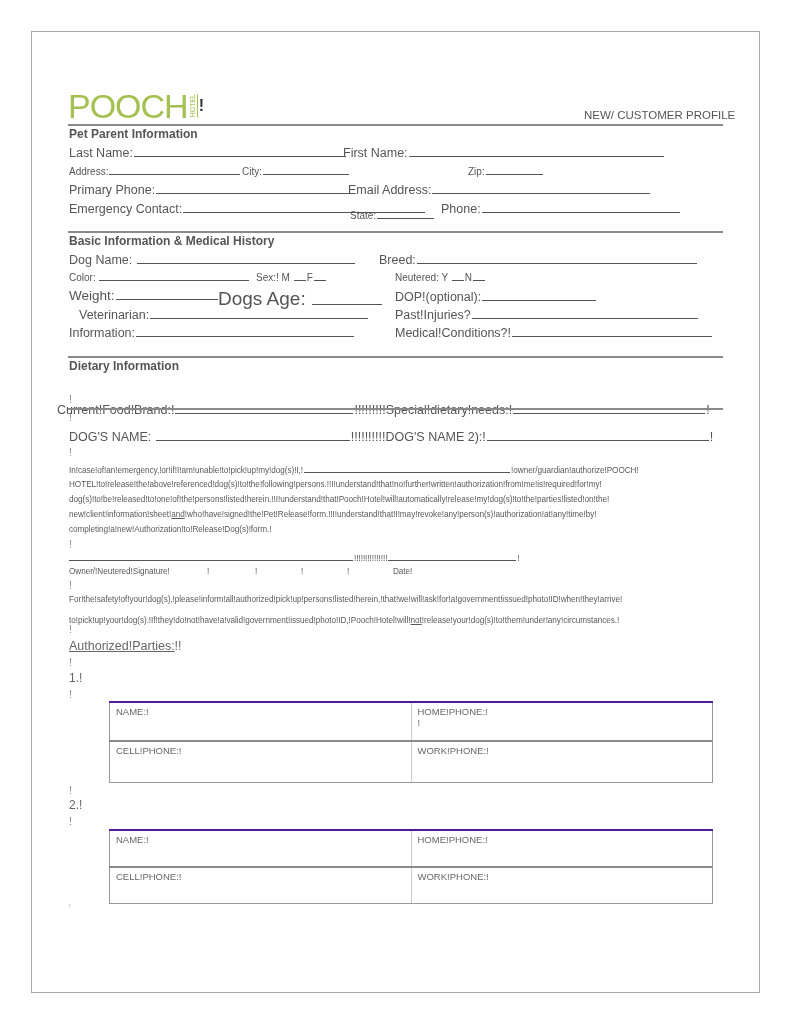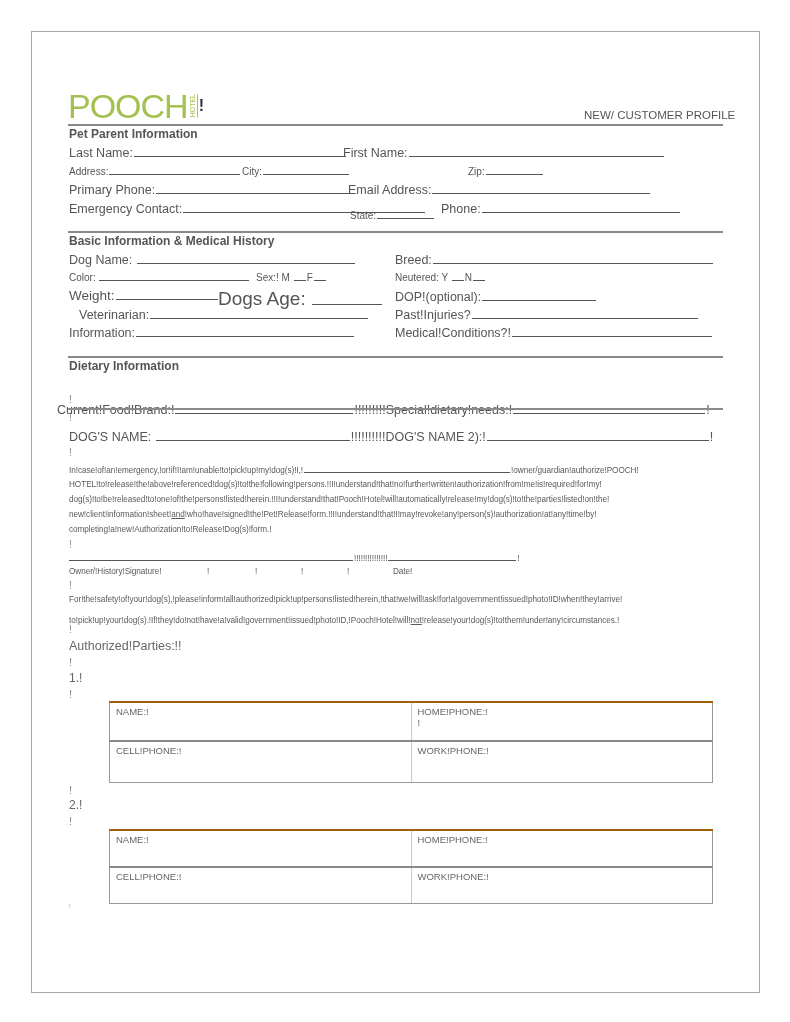--- a/index.html
+++ b/index.html
@@ -13,24 +13,24 @@
                   letter-spacing:0; vertical-align:top; margin-top:6px; margin-left:1px; line-height:8px; border-left:1px solid #a3c050; }
     .logo-bang { font-size:16px; color:#333; font-weight:bold; vertical-align:bottom; margin-left:1px; }
     .profile-title { left:584px; top:109px; font-size:11.5px; color:#555; }
     .rule { position:absolute; left:68px; width:655px; height:2px; background:#8a8a8a; }
     .sec-title { font-size:12px; font-weight:bold; color:#555; }
     .f13 { font-size:12.5px; }
     .f11 { font-size:10px; }
     .u { display:inline-block; border-bottom:1px solid #555; height:11px; vertical-align:baseline; margin:0 1px; }
     .para { left:69px; font-size:8.2px; color:#5a5a5a; letter-spacing:-0.05px; }
     .link-ul { text-decoration:underline;text-align:right; }
-    .auth-title { left:69px; top:639px; font-size:12.5px; color:#666; }
+    .auth-title { left:69px; top:639px; font-size:12.5px; color:#666; text-decoration:underline; }
     table.party { position:absolute; left:109px; width:604px; border-collapse:collapse; }
     table.party td { border:1px solid #c8c8c8; vertical-align:top; font-size:9.5px; color:#666; padding:3px 6px; width:50%; }
-    table.party tr:first-child td { border-top:2px solid #a16207; }
+    table.party tr:first-child td { border-top:2px solid #4c1d95; }
     table.party tr:nth-child(2) td { border-top:2px solid #8a8a8a; }
     .left-col { border-left:1px solid #999 !important; }
     .right-col { border-right:1px solid #999 !important; }
     .bang { font-size:10px; color:#888; }
   </style>
 </head>
 <body>
 
 <div class="page"></div>
 
@@ -74,21 +74,21 @@
   <span>Phone:</span><span class="u" style="width:198px;"></span>
 </div>
 
 <div class="rule" style="top:231px;"></div>
 
 <div class="abs sec-title" style="left:69px; top:234px;">Basic Information &amp; Medical History</div>
 
 <div class="abs f13" style="left:69px; top:252px;">
   <span>Dog Name:</span> <span class="u" style="width:218px;"></span>
 </div>
-<div class="abs f13" style="left:395px; top:252px;">
+<div class="abs f13" style="left:379px; top:252px;">
   <span>Breed:</span><span class="u" style="width:280px;"></span>
 </div>
 
 <div class="abs f11" style="left:69px; top:271px;">
   <span>Color:</span> <span class="u" style="width:150px; height:9px;"></span>
 </div>
 <div class="abs f11" style="left:256px; top:271px;">
   <span>Sex:! M</span> <span class="u" style="width:12px; height:9px;"></span><span>F</span><span class="u" style="width:12px; height:9px;"></span>
 </div>
 <div class="abs f11" style="left:395px; top:271px;">
@@ -141,21 +141,21 @@
 <div class="abs para" style="top:495px;">dog(s)!to!be!released!to!one!of!the!persons!listed!herein.!!I!understand!that!Pooch!Hotel!will!automatically!release!my!dog(s)!to!the!parties!listed!on!the!</div>
 <div class="abs para" style="top:510px;">
   <span>new!client!information!sheet!</span><span class="link-ul">and</span><span>!who!have!signed!the!Pet!Release!form.!!I!understand!that!I!may!revoke!any!person(s)!authorization!at!any!time!by!</span>
 </div>
 <div class="abs para" style="top:525px;">completing!a!new!Authorization!to!Release!Dog(s)!form.!</div>
 <div class="abs bang" style="left:69px; top:539px;">!</div>
 
 <div class="abs para" style="top:551px;">
   <span class="u" style="width:284px; height:9px; margin-left:0;"></span><span>!!!!!!!!!!!!!!!</span><span class="u" style="width:128px; height:9px;"></span><span>!</span>
 </div>
-<div class="abs para" style="top:567px;">Owner/!History!Signature!</div>
+<div class="abs para" style="top:567px;">Owner/!Neutered!Signature!</div>
 <div class="abs para" style="left:207px; top:567px;">!</div>
 <div class="abs para" style="left:255px; top:567px;">!</div>
 <div class="abs para" style="left:301px; top:567px;">!</div>
 <div class="abs para" style="left:347px; top:567px;">!</div>
 <div class="abs para" style="left:393px; top:567px;">Date!</div>
 <div class="abs bang" style="left:69px; top:580px;">!</div>
 
 <div class="abs para" style="top:595px;">For!the!safety!of!your!dog(s),!please!inform!all!authorized!pick!up!persons!listed!herein,!that!we!will!ask!for!a!government!issued!photo!ID!when!they!arrive!</div>
 <div class="abs para" style="top:610px;margin-top:6px;">
   <span>to!pick!up!your!dog(s).!If!they!do!not!have!a!valid!government!issued!photo!ID,!Pooch!Hotel!will!</span><span class="link-ul">not</span><span>!release!your!dog(s)!to!them!under!any!circumstances.!</span>

